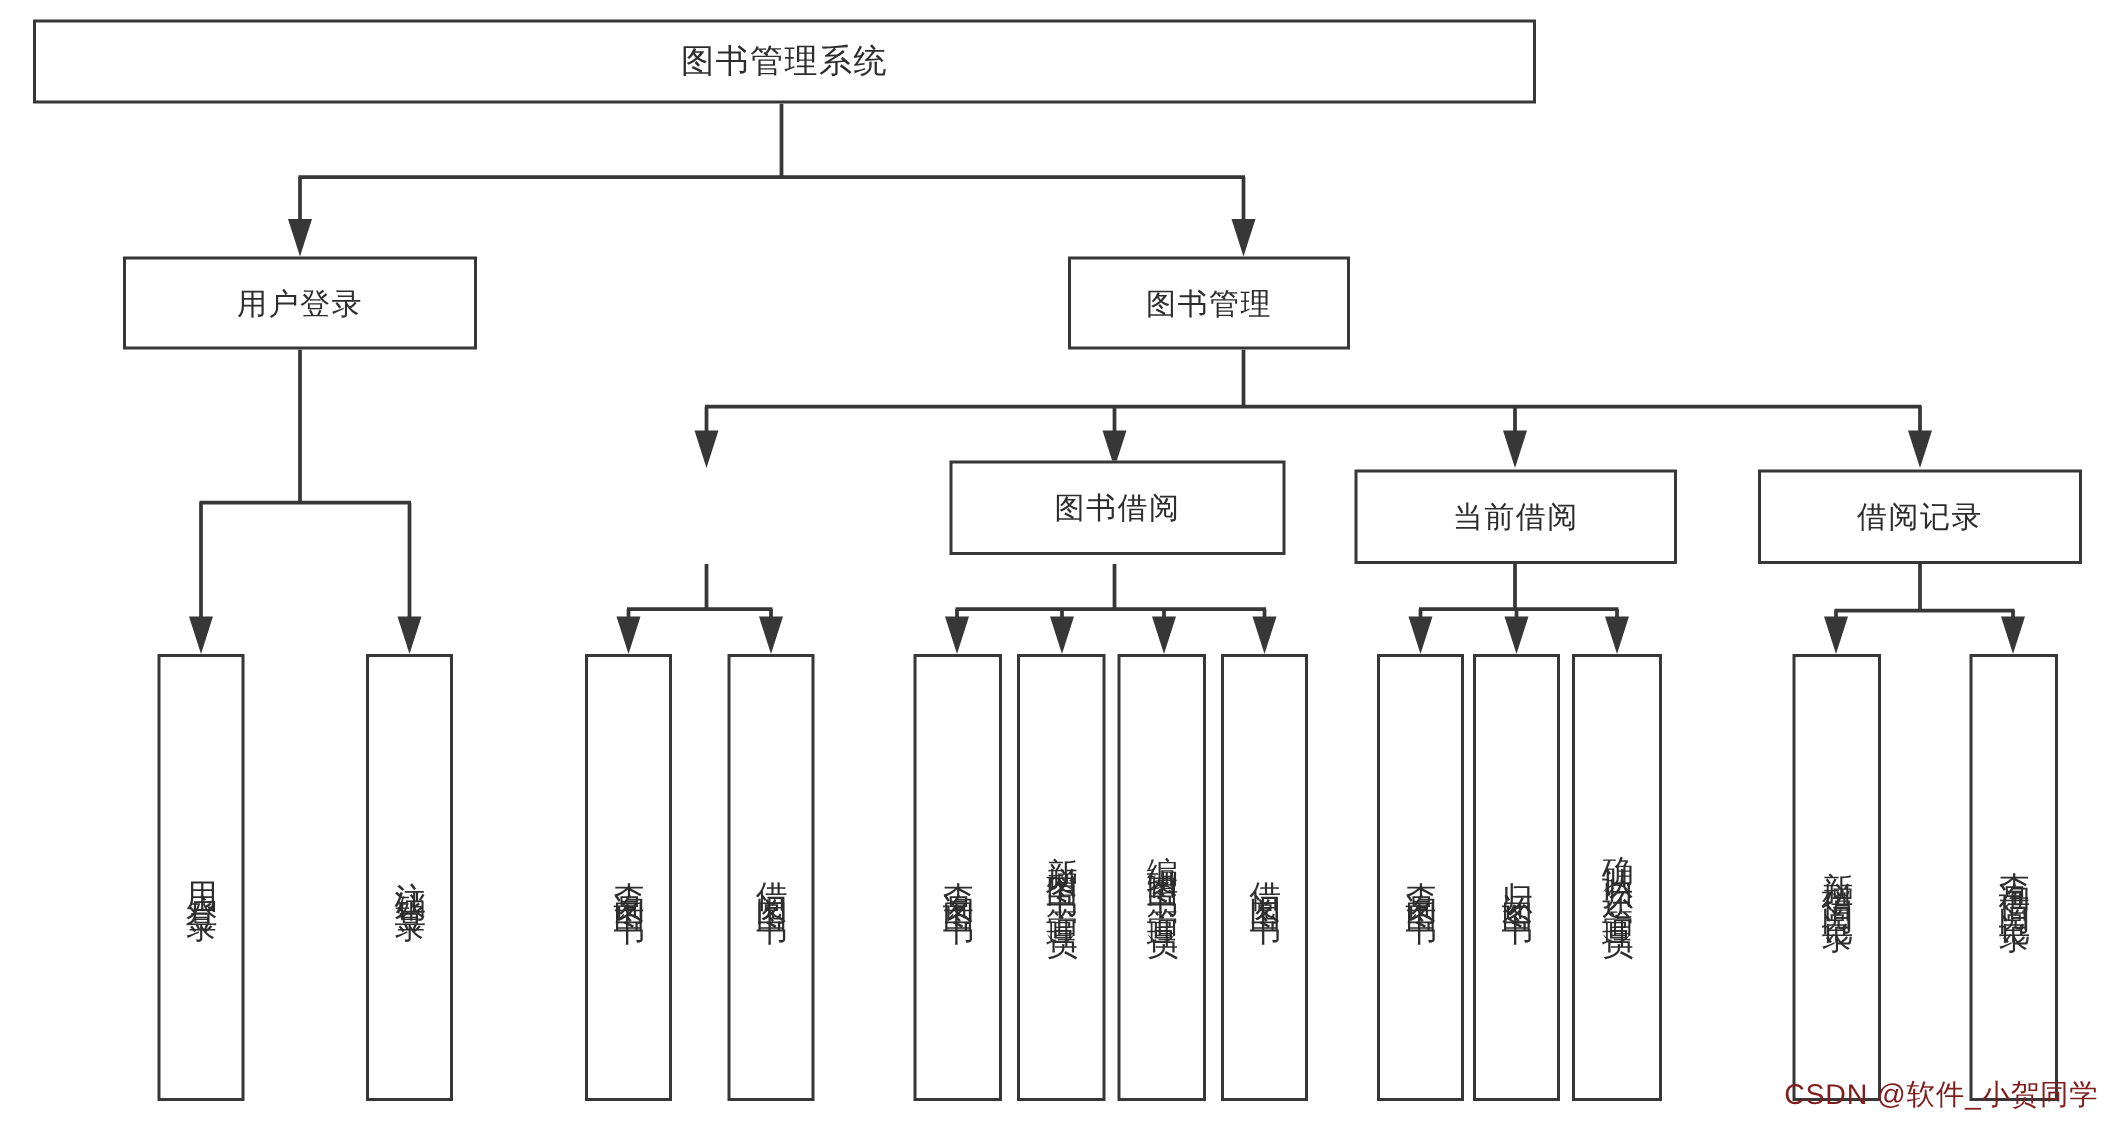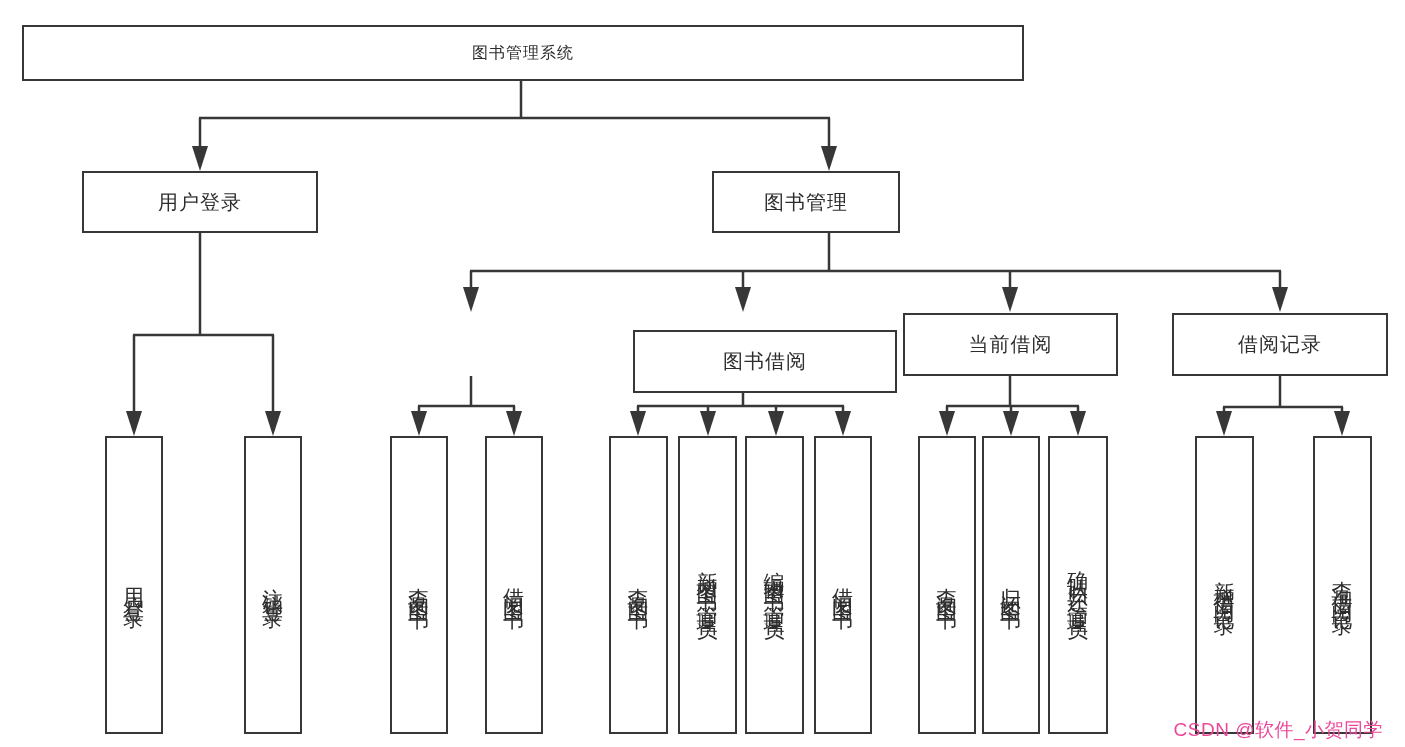--- a/index.html
+++ b/index.html
@@ -13,34 +13,34 @@
   svg.connectors{position:absolute;left:0;top:0;width:1405px;height:747px;}
   .node{
     position:absolute;
     box-sizing:border-box;
     background:#ffffff;
     border:2.5px solid #373737;
     display:flex;align-items:center;justify-content:center;
     color:#2d2d2d;
   }
   .h-node{font-size:20px;letter-spacing:1px;white-space:nowrap;}
-  .root-node{font-size:16px;margin-top:12px;}
+  .root-node{font-size:22px;}
   .v-node span{
     writing-mode:vertical-rl;
     text-orientation:mixed;
     font-size:21px;
     letter-spacing:7px;
     line-height:1;
     white-space:nowrap;
   }
   .watermark{
     position:absolute;
-    right:22px;bottom:4px;
+    right:6px;bottom:4px;
     font-size:19px;
-    color:#ec4899;
+    color:#7f1d1d;
     letter-spacing:0.5px;
     z-index:10;
     white-space:nowrap;
   }
 </style>
 </head>
 <body>
 
 <div class="canvas">
 
@@ -117,21 +117,21 @@
     <span>图书管理系统</span>
   </div>
 
   <div class="node h-node" style="left:82px;top:171px;width:236px;height:62px;">
     <span>用户登录</span>
   </div>
   <div class="node h-node" style="left:712px;top:171px;width:188px;height:62px;">
     <span>图书管理</span>
   </div>
 
-  <div class="node h-node" style="left:633px;top:330px;width:264px;height:63px;">
+  <div class="node h-node" style="left:633px;top:307px;width:224px;height:63px;">
     <span>图书借阅</span>
   </div>
   <div class="node h-node" style="left:903px;top:313px;width:215px;height:63px;">
     <span>当前借阅</span>
   </div>
   <div class="node h-node" style="left:1172px;top:313px;width:216px;height:63px;">
     <span>借阅记录</span>
   </div>
 
   <div class="node v-node" style="left:105px;top:436px;width:58px;height:298px;">

